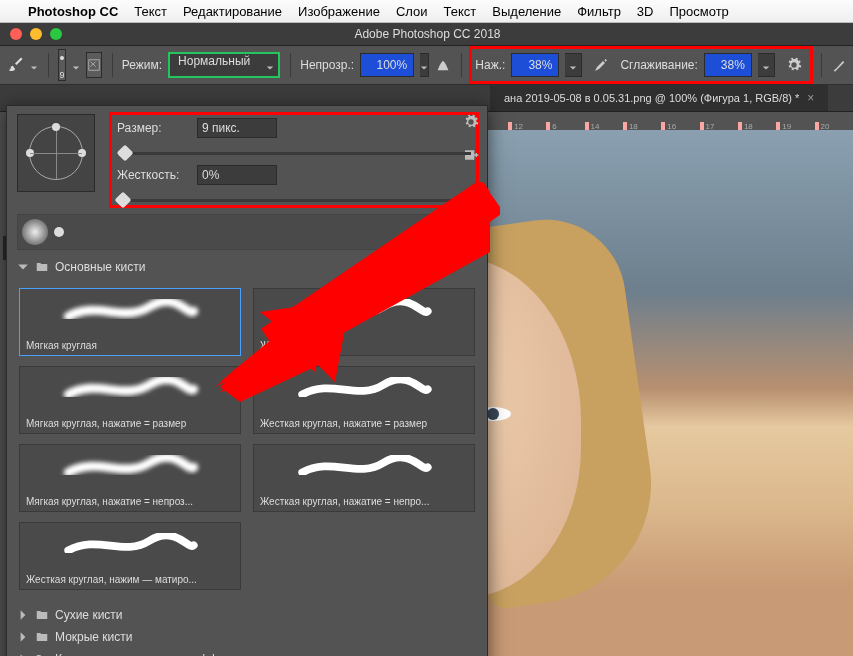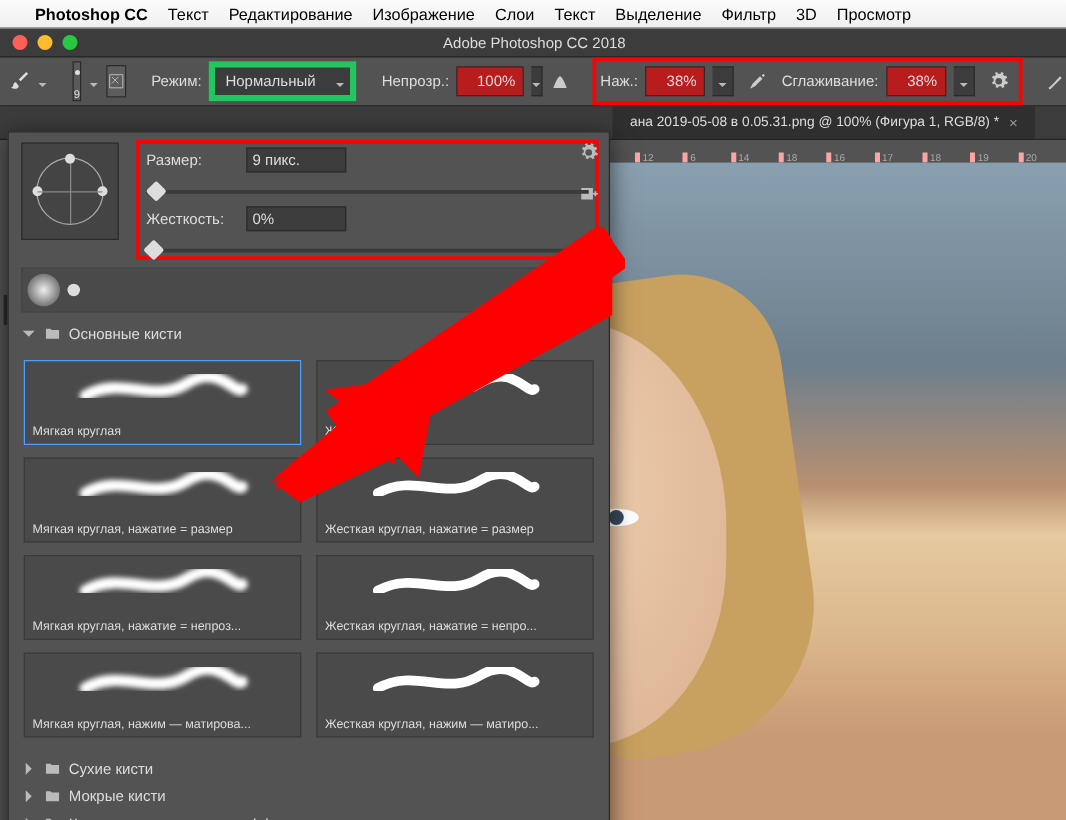--- a/index.html
+++ b/index.html
@@ -19,23 +19,23 @@
   .optbar .sep{width:1px;height:24px;background:#3a3a3a;margin:0 4px}
   .tool-brush{width:22px;height:22px;display:flex;align-items:center;justify-content:center}
   .tool-brush svg{width:18px;height:18px;fill:#ddd}
   .chev{width:8px;height:8px;display:inline-block}
   .chev svg{width:8px;height:8px;fill:#bbb}
   .brushthumb{width:32px;height:30px;border:1px solid #2b2b2b;background:#5a5a5a;display:flex;flex-direction:column;align-items:center;justify-content:flex-end;font-size:9px;color:#ddd;position:relative}
   .brushthumb .bdot{position:absolute;top:6px;width:4px;height:4px;border-radius:50%;background:#ddd}
   .sq-btn{width:24px;height:24px;border:1px solid #2b2b2b;background:#5c5c5c;display:flex;align-items:center;justify-content:center}
   .sq-btn svg{width:14px;height:14px;fill:#ddd}
   .label{color:#ddd}
-  .select{height:22px;background:#3c3c3c;border:5px solid #22c55e;display:flex;align-items:center;padding:0 20px 0 8px;position:relative;color:#ddd;min-width:80px}
+  .select{height:22px;background:#3c3c3c;border:2px solid #22c55e;display:flex;align-items:flex-start;padding:0 20px 0 8px;position:relative;color:#ddd;min-width:80px}
   .select .chev{position:absolute;right:4px;top:7px}
-  .valbox{height:22px;background:#b91c1c;border:1px solid #2b2b2b;display:flex;align-items:center;justify-content:flex-end;padding:0 6px;min-width:40px;color:#ddd}
+  .valbox{height:22px;background:#1d4ed8;border:1px solid #2b2b2b;display:flex;align-items:center;justify-content:flex-end;padding:0 6px;min-width:40px;color:#ddd}
   .dropbtn{width:16px;height:22px;border:1px solid #2b2b2b;border-left:none;background:#3c3c3c;display:flex;align-items:center;justify-content:center}
   .iconbtn{width:26px;height:26px;display:flex;align-items:center;justify-content:center}
   .iconbtn svg{width:16px;height:16px;fill:#ccc}
   .hl-red{outline:3px solid #ff0000;outline-offset:-1px;padding:2px 4px;display:flex;align-items:center;gap:6px;height:30px}
   
   .tabbar{height:26px;background:#3c3c3c;border-bottom:1px solid #222;display:flex;align-items:center;padding-left:490px;color:#ddd}
   .tab{padding:0 14px;height:26px;display:flex;align-items:center;font-size:11px;color:#ddd;background:#2f2f2f}
   .tabclose{margin-left:8px;color:#999;font-size:12px}
   
   .main{position:relative;height:558px}
@@ -454,31 +454,20 @@
     <defs>
                   <filter id="f5">
                     <feGaussianBlur stdDeviation="0"></feGaussianBlur>
                   </filter>
                 </defs>
   </svg></div>
             <span>Жесткая круглая, нажатие = непро...</span>
           </div>
           <div class="bcard">
             <div class="stroke"><svg viewBox="0 0 200 40">
-    <path d="M5 30 C 50 5, 90 40, 130 15 S 190 30, 198 22" stroke="white" stroke-width="14" fill="none" stroke-linecap="round" filter="url(#f6)"></path>
-    <defs>
-                  <filter id="f6">
-                    <feGaussianBlur stdDeviation="3"></feGaussianBlur>
-                  </filter>
-                </defs>
-  </svg></div>
-            <span>Мягкая круглая, нажим — матирова...</span>
-          </div>
-          <div class="bcard">
-            <div class="stroke"><svg viewBox="0 0 200 40">
     <path d="M5 30 C 50 5, 90 40, 130 15 S 190 30, 198 22" stroke="white" stroke-width="12" fill="none" stroke-linecap="round" filter="url(#f7)"></path>
     <defs>
                   <filter id="f7">
                     <feGaussianBlur stdDeviation="0"></feGaussianBlur>
                   </filter>
                 </defs>
   </svg></div>
             <span>Жесткая круглая, нажим — матиро...</span>
           </div>
         </div>

